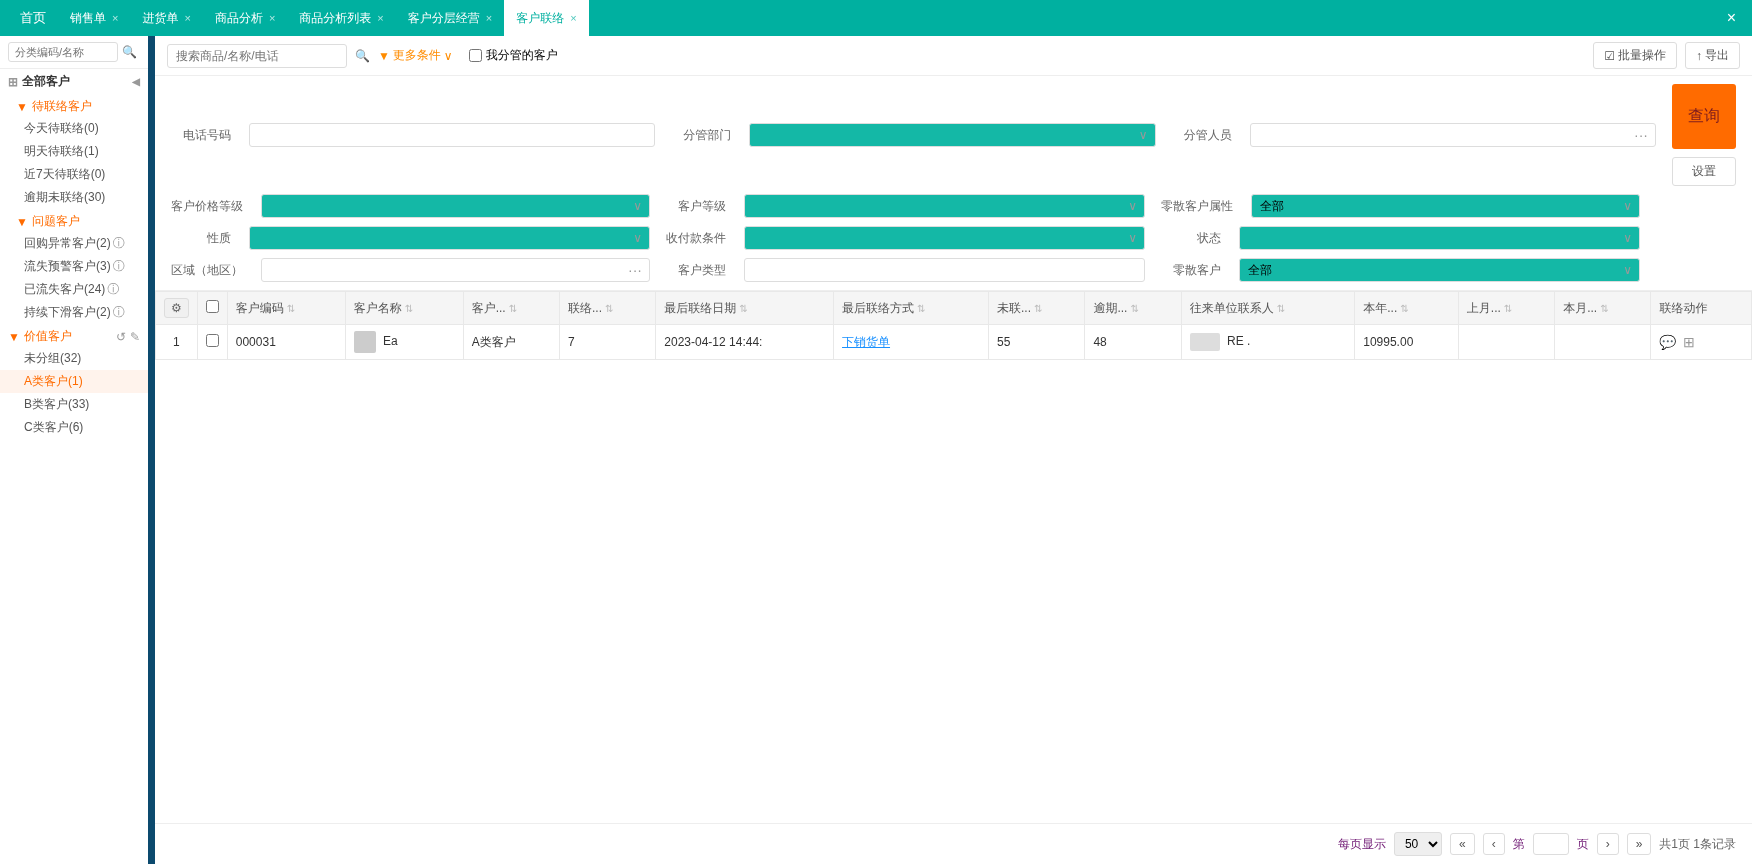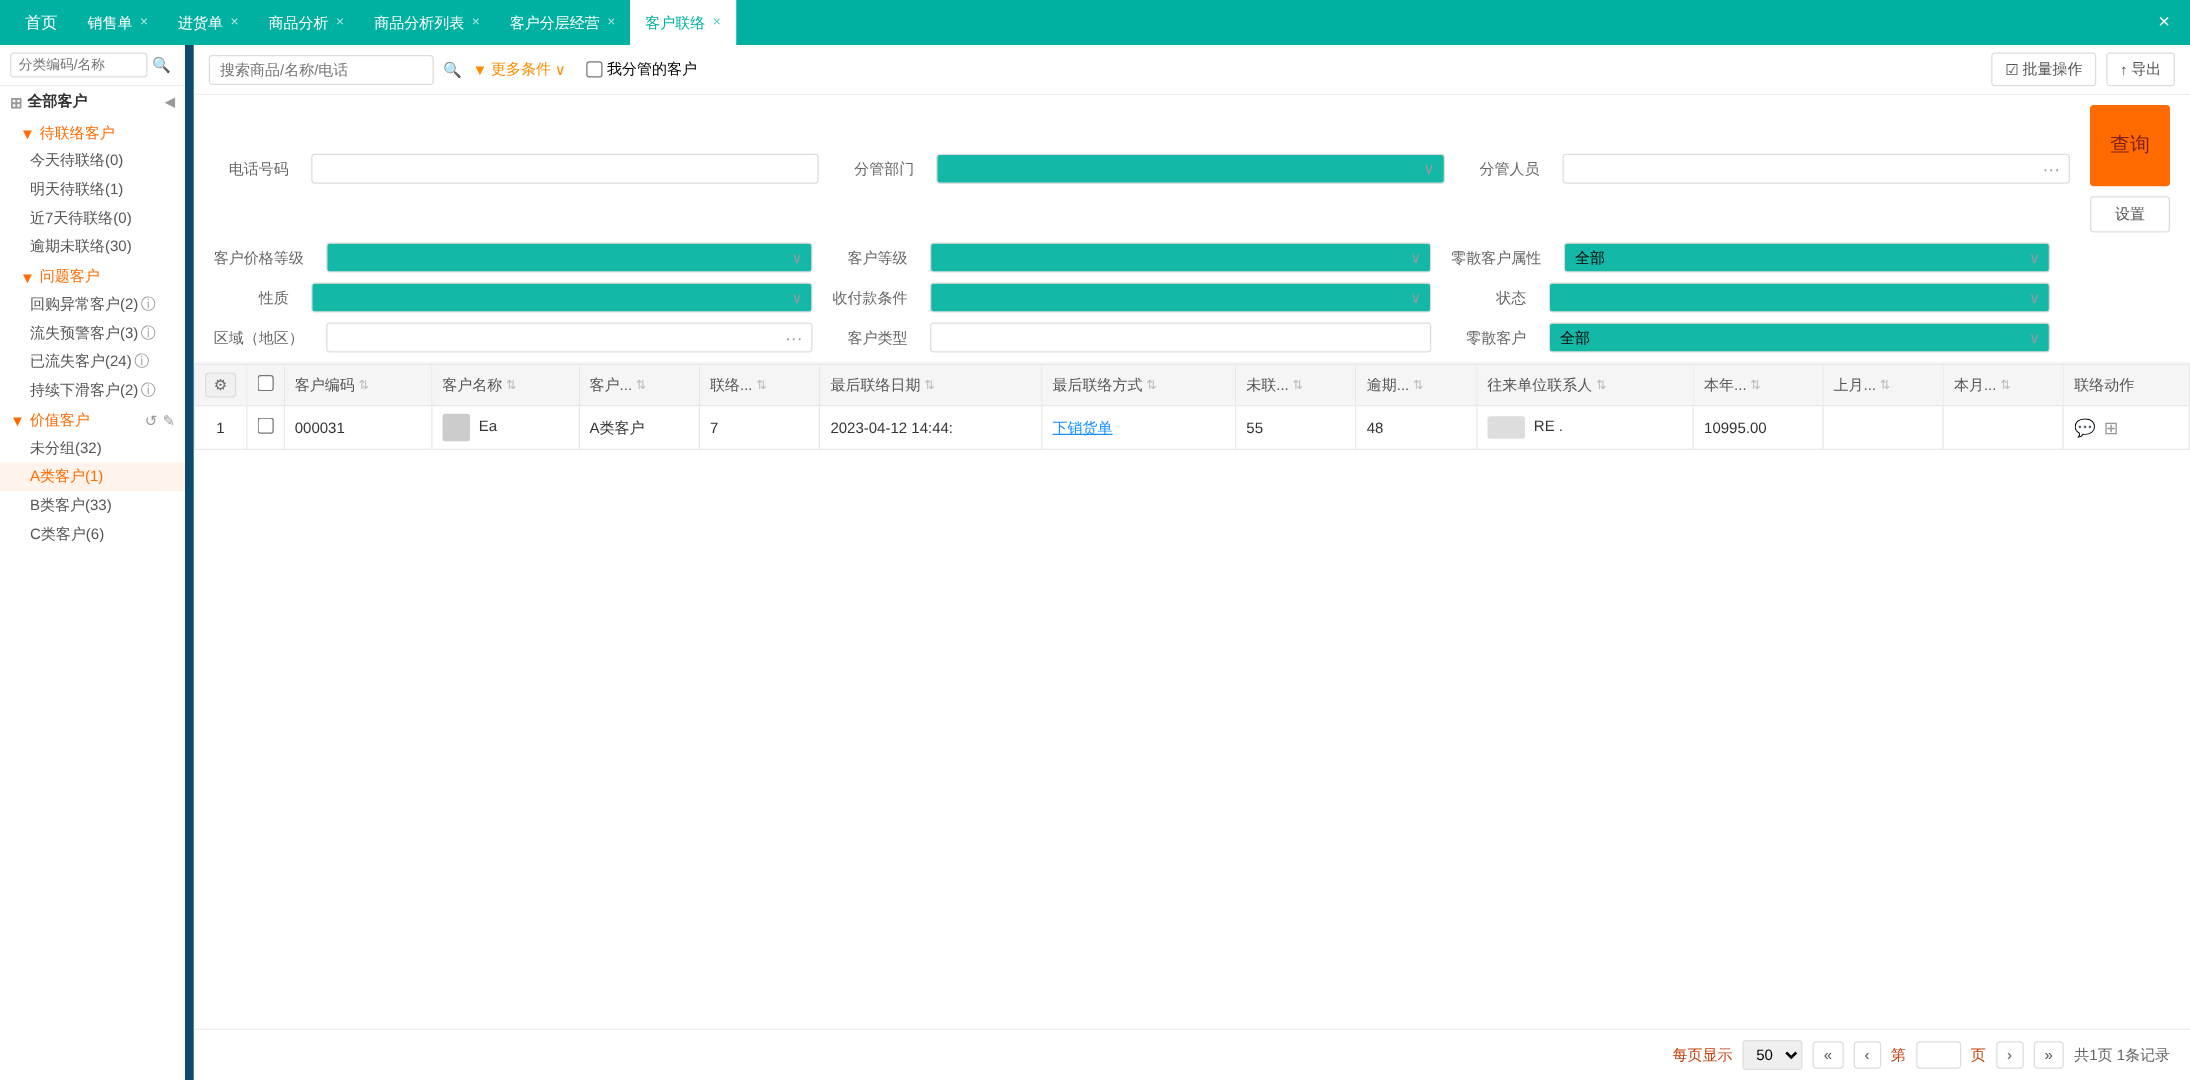--- a/index.html
+++ b/index.html
@@ -64,21 +64,21 @@
     td { border: 1px solid #e8e8e8; padding: 6px 8px; color: #333; white-space: nowrap; }
     .th-inner { display: flex; align-items: center; gap: 3px; }
     .sort-icon { color: #bbb; font-size: 10px; }
     .gear-btn { background: #f0f0f0; border: 1px solid #ddd; border-radius: 3px; padding: 2px 6px; cursor: pointer; color: #666; }
     .link-text { color: #1890ff; text-decoration: underline; cursor: pointer; }
     .action-icons { display: flex; gap: 6px; align-items: center; }
     .action-icon { color: #999; cursor: pointer; font-size: 14px; }
 
     
     .pagination { background: #fff; border-top: 1px solid #eee; padding: 8px 16px; display: flex; align-items: center; gap: 8px; justify-content: flex-end; }
-    .pagination-label { color: #c2410c; }
+    .pagination-label { color: #701a75; }
     .pagination-select { border: 1px solid #ddd; border-radius: 3px; padding: 3px 6px; }
     .page-btn { border: 1px solid #ddd; background: #fff; padding: 3px 8px; border-radius: 3px; cursor: pointer; color: #555; }
     .page-input { border: 1px solid #ddd; border-radius: 3px; padding: 3px 6px; width: 36px; text-align: center; }
     .page-total { color: #666; }
 
     
     .table-area::-webkit-scrollbar { height: 8px; }
     .table-area::-webkit-scrollbar-track { background: #f1f1f1; }
     .table-area::-webkit-scrollbar-thumb { background: #ccc; border-radius: 4px; }
 

